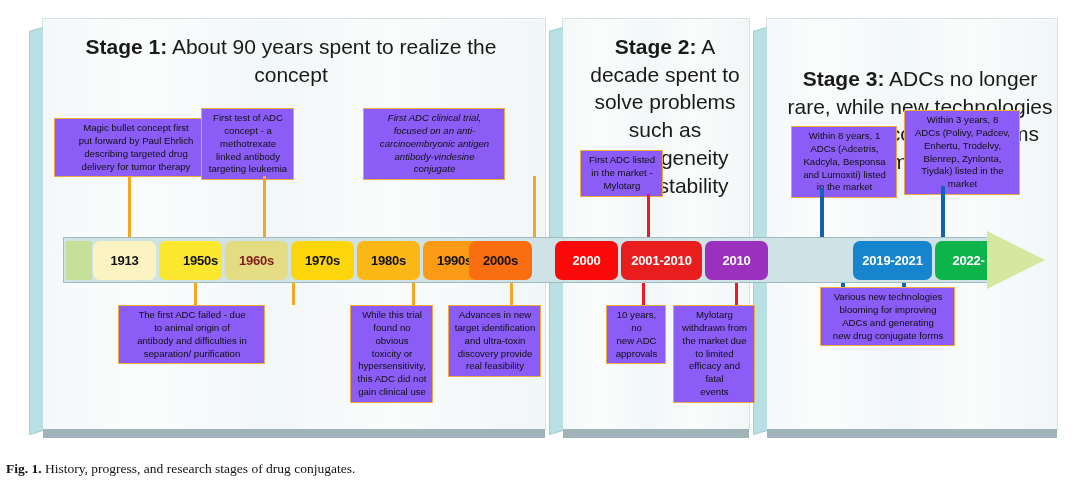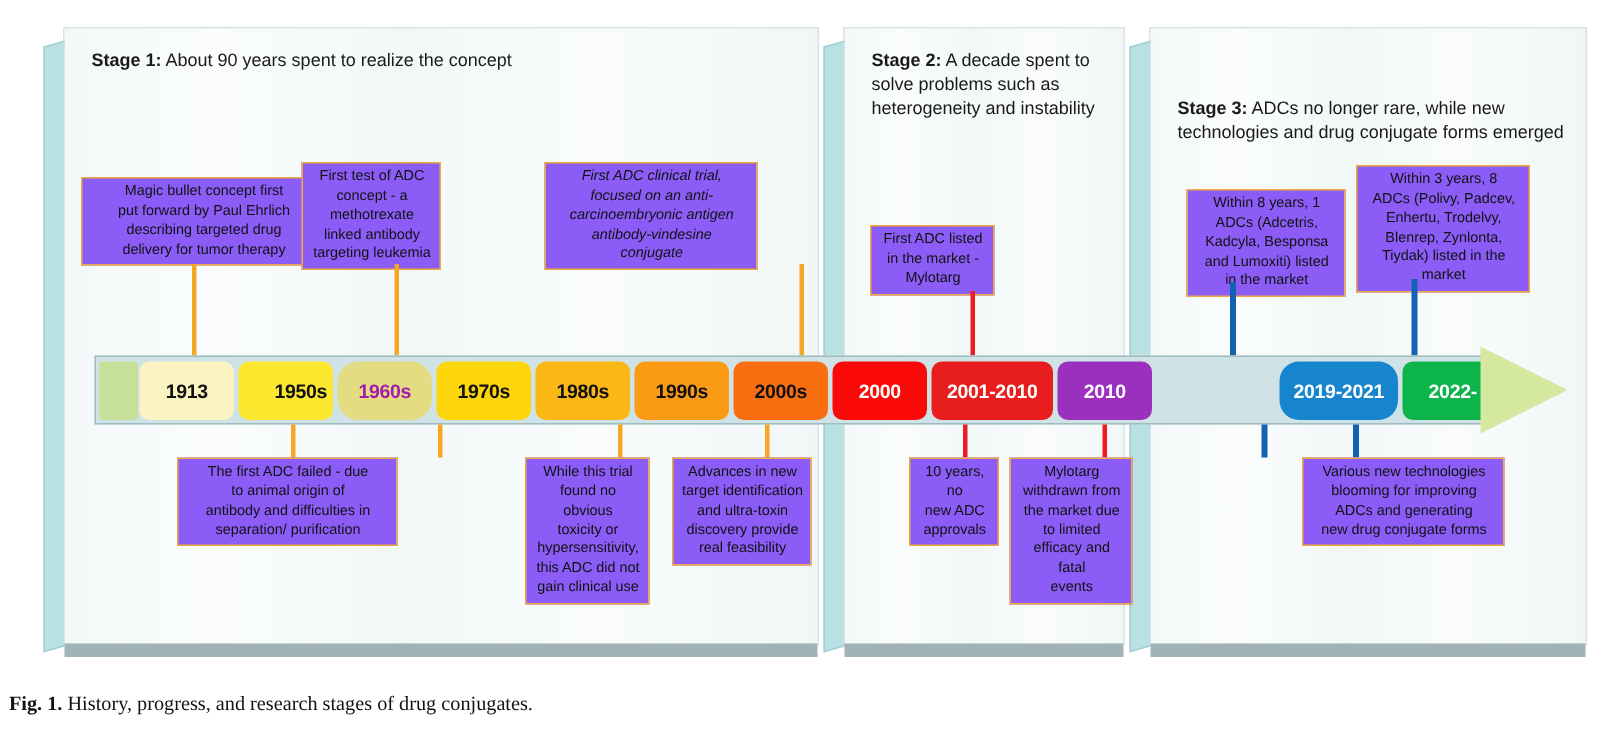--- a/index.html
+++ b/index.html
@@ -42,23 +42,24 @@
     background:#9fb3b8;
     box-sizing:border-box;
   }
   #panel1{ left:22px; width:504px; }
   #panel2{ left:542px; width:188px; }
   #panel3{ left:746px; width:292px; }
 
   .stage-title{
     position:absolute;
     left:18px; top:14px;
-    font-size:12px;
+    font-size:21px;
     color:#1a1a1a;
     line-height:1.32;
+    text-align:center;
   }
   .stage-title b{font-weight:bold;}
   #panel1 .stage-title{ width:460px; }
   #panel2 .stage-title{ width:168px; }
   #panel3 .stage-title{ width:270px;margin-top:32px; }
 
   
   .callout{
     position:absolute;
     background:#8b5cf6;
@@ -209,45 +210,45 @@
   <div id="timeline">
     <div id="arrowEdge"></div>
     <div id="track">
       <div id="tail"></div>
     <div class="seg" style="left: 29px; width: 63px; background: rgb(251, 243, 194); color: rgb(17, 17, 17);">
           <span>1913</span>
         </div>
         <div class="seg" style="left: 95px; width: 63px; background: rgb(251, 231, 46); color: rgb(17, 17, 17); padding-left: 20px;">
           <span>1950s</span>
         </div>
-        <div class="seg" style="left: 161px; width: 63px; background: rgb(227, 220, 130); color: #a21caf; border-radius: 14px;">
+        <div class="seg" style="left: 161px; width: 63px; background: rgb(227, 220, 130); color: #7f1d1d;">
           <span>1960s</span>
         </div>
         <div class="seg" style="left: 227px; width: 63px; background: rgb(252, 214, 10); color: rgb(17, 17, 17);">
           <span>1970s</span>
         </div>
         <div class="seg" style="left: 293px; width: 63px; background: rgb(250, 183, 21); color: rgb(17, 17, 17);">
           <span>1980s</span>
         </div>
         <div class="seg" style="left: 359px; width: 63px; background: rgb(250, 154, 21); color: rgb(17, 17, 17);">
           <span>1990s</span>
         </div>
-        <div class="seg" style="left: 425px; width: 63px; background: rgb(249, 110, 17); color: rgb(17, 17, 17);">
+        <div class="seg" style="left: 405px; width: 63px; background: rgb(249, 110, 17); color: rgb(17, 17, 17);">
           <span>2000s</span>
         </div>
         <div class="seg" style="left: 491px; width: 63px; background: rgb(250, 9, 9); color: rgb(255, 255, 255);">
           <span>2000</span>
         </div>
         <div class="seg" style="left: 557px; width: 81px; background: rgb(232, 29, 29); color: rgb(255, 255, 255);">
           <span>2001-2010</span>
         </div>
         <div class="seg" style="left: 641px; width: 63px; background: rgb(155, 48, 191); color: rgb(255, 255, 255);">
           <span>2010</span>
         </div>
-        <div class="seg" style="left: 789px; width: 79px; background: rgb(22, 133, 206); color: rgb(255, 255, 255); border-radius: 13px;">
+        <div class="seg" style="left: 789px; width: 79px; background: rgb(22, 133, 206); color: rgb(255, 255, 255);">
           <span>2019-2021</span>
         </div>
         <div class="seg" style="left: 871px; width: 67px; background: rgb(13, 179, 75); color: rgb(255, 255, 255);">
           <span>2022-</span>
         </div>
       </div>
     <div id="arrow"></div>
   </div>
 
   <div class="connector" id="dc0" style="left: 174px; top: 265px; height: 22px;"></div>
@@ -281,21 +282,21 @@
   <div class="connector red" id="dc5" style="left: 715px; top: 265px; height: 22px;"></div>
   <div class="callout" id="cb5" style="left: 653px; top: 287px; width: 82px; min-height: 79px;">Mylotarg
 withdrawn from
 the market due
 to limited
 efficacy and fatal
 events</div>
 
   <div class="connector blue" id="dc6" style="left: 821px; top: 265px; height: 22px;"></div>
   <div class="connector blue" id="dc7" style="left: 882px; top: 265px; height: 22px;"></div>
-  <div class="callout" id="cb6" style="left: 800px; top: 287px; width: 135px; min-height: 55px; margin-left: 48px;">Various new technologies
+  <div class="callout" id="cb6" style="left: 800px; top: 269px; width: 135px; min-height: 55px;">Various new technologies
 blooming for improving
 ADCs and generating
 new drug conjugate forms</div>
 
 </div>
 
 <div id="caption">
   <b>Fig. 1.</b><span> History, progress, and research stages of drug conjugates.</span>
 </div>
 

